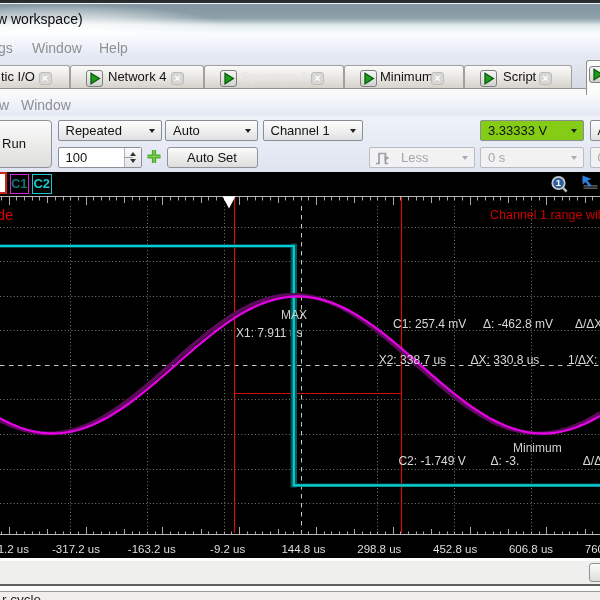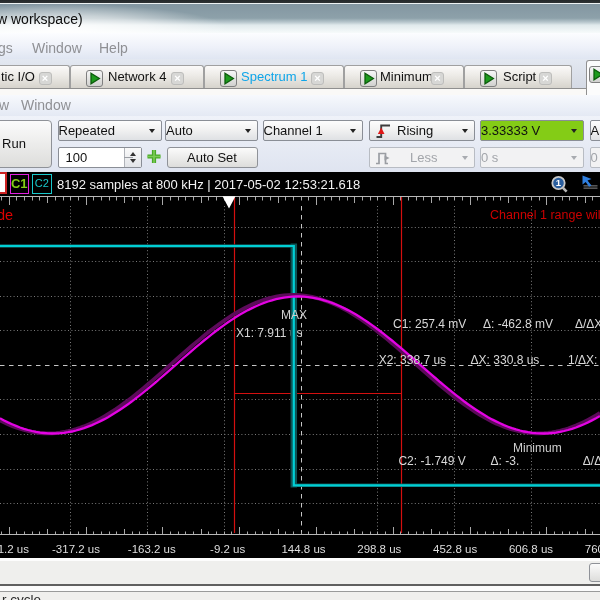--- a/index.html
+++ b/index.html
@@ -1,18 +1,18 @@
 <!DOCTYPE html>
 <html><head><meta charset="utf-8"><style>
 *{margin:0;padding:0;box-sizing:border-box}
 body{width:600px;height:600px;overflow:hidden;font-family:"Liberation Sans",sans-serif}
 #root{position:absolute;top:0;left:0;width:600px;height:600px;background:#000;overflow:hidden}
 .abs{position:absolute}
 .combo{position:absolute;height:21px;border:1px solid #8a8e96;border-radius:2px;
- background:linear-gradient(#fdfdfd,#f2f2f2 45%,#dfe1e4);font-size:13px;color:#111;line-height:19px;padding-left:0}
+ background:linear-gradient(#fdfdfd,#f2f2f2 45%,#dfe1e4);font-size:13px;color:#111;line-height:19px;padding-left:7px}
 .combo .arr{position:absolute;right:6px;top:8px;width:0;height:0;border-left:3.7px solid transparent;
  border-right:3.7px solid transparent;border-top:4.2px solid #222}
 .combo.dis{background:#f2f2f3;border-color:#b8bcc3;color:#a2a5aa}
 .combo.dis .arr{border-top-color:#a8abb0}
 .btn{position:absolute;white-space:nowrap;border:1px solid #8f9298;border-radius:3px;background:linear-gradient(#fbfbfb,#ececeb 50%,#dddddb);
  font-size:13px;color:#111;text-align:center}
 .tab{position:absolute;top:65px;height:23.2px;border:1px solid #a0a0a0;border-bottom:none;border-radius:3px 3px 0 0;
  background:linear-gradient(#fbfaf9,#eceae6 45%,#d6d3cc)}
 .xbtn{position:absolute;top:6.5px;width:13px;height:13px;border-radius:3px;background:#d7d7d5;border:1px solid #bdbdbb;
  color:#fff;font-size:11px;font-weight:bold;text-align:center;line-height:11.5px}
@@ -52,21 +52,21 @@
     <svg class="abs" style="top:70px;left:220px" width="17" height="17" viewBox="0 0 17 17">
       <rect x="0.5" y="0.5" width="16" height="16" rx="2.5" fill="url(#pg220)" stroke="#7f7f7f"></rect>
       <defs>
         <linearGradient id="pg220" x1="0" y1="0" x2="0" y2="1">
           <stop offset="0" stop-color="#f8f8f8"></stop>
           <stop offset="1" stop-color="#cfcfcd"></stop>
         </linearGradient>
       </defs>
       <path d="M5,3.2 L13.4,8.5 L5,13.8 Z" fill="#1d9b1d" stroke="#0c5c0c" stroke-width="1.3"></path>
     </svg>
-    <div class="abs" style="top:69px;left:241px;font-size:13px;color:#0ea5e9">Spectrum 1</div>
+    <div class="abs" style="top:69px;left:241px;font-size:13px;color:#e5e5e5">Spectrum 1</div>
     <div class="xbtn" style="top:71.5px;left:311px">×</div>
  <div class="tab" style="left:344px;width:120px"></div>
     <svg class="abs" style="top:70px;left:360px" width="17" height="17" viewBox="0 0 17 17">
       <rect x="0.5" y="0.5" width="16" height="16" rx="2.5" fill="url(#pg360)" stroke="#7f7f7f"></rect>
       <defs>
         <linearGradient id="pg360" x1="0" y1="0" x2="0" y2="1">
           <stop offset="0" stop-color="#f8f8f8"></stop>
           <stop offset="1" stop-color="#cfcfcd"></stop>
         </linearGradient>
       </defs>
@@ -101,46 +101,41 @@
 
  <div class="abs" style="top:95px;left:0;width:600px;height:21px;background:linear-gradient(#f7f9fd,#e4e9f4)"></div>
  <div class="mtx" style="top:97px;left:-1px">w</div>
  <div class="mtx" style="top:97px;left:21px">Window</div>
 
  <div class="abs" style="top:116px;left:0;width:600px;height:56px;background:linear-gradient(#eff2f9,#dfe4f0)"></div>
  <div class="btn" style="top:119.5px;left:-24px;width:76px;height:48px;line-height:46px;border-radius:4px">Run</div>
  <div class="combo" style="top:119.5px;left:57.5px;width:104px">Repeated<span class="arr"></span></div>
  <div class="combo" style="top:119.5px;left:165px;width:92.5px">Auto<span class="arr"></span></div>
  <div class="combo" style="top:119.5px;left:262.5px;width:100px">Channel 1<span class="arr"></span></div>
- <div class="combo" style="top:119.5px;left:369px;width:105.5px;padding-left:27px">Rising<span class="arr"></span><svg style="position:absolute;left:5px;top:2px" width="17" height="16" viewBox="0 0 17 16">
-        <path d="M1.5,14 H6.2 V2.5 H15" fill="none" stroke="#3d3d3d" stroke-width="1.9"></path>
-        <path d="M6.2,4.6 L2.9,10.9 L9.5,10.9 Z" fill="#e01818"></path>
-      </svg></div>
  <div class="combo" style="top:119.5px;left:480px;width:104px;background:#84cc16">3.33333 V<span class="arr"></span></div>
  <div class="combo" style="top:119.5px;left:589.5px;width:40px">A</div>
  <div class="abs" style="top:146.5px;left:57.5px;width:84.5px;height:21px;border:1px solid #8a8e96;background:#fff;font-size:13px;color:#111;line-height:19px;padding-left:7px;border-radius:2px">100<span style="position:absolute;right:0;top:0;width:17px;height:19px;border-left:1px solid #b0b3b9;background:linear-gradient(#fafafa,#e2e4e8)"></span><span style="position:absolute;right:5.2px;top:4.5px;width:0;height:0;border-left:3.4px solid transparent;border-right:3.4px solid transparent;border-bottom:4px solid #333"></span><span style="position:absolute;right:5.2px;top:11px;width:0;height:0;border-left:3.4px solid transparent;border-right:3.4px solid transparent;border-top:4px solid #333"></span><span style="position:absolute;right:8.2px;top:9px;width:8.5px;height:1px;background:#9a9da3"></span></div>
  <svg class="abs" style="top:148px;left:145.5px" width="16" height="17" viewBox="0 0 16 17">
       <path d="M8,2 V15 M1.5,8.5 H14.5" stroke="#49a928" stroke-width="4.2"></path>
       <path d="M8,2 V15 M1.5,8.5 H14.5" stroke="#7ccc55" stroke-width="1.6"></path>
     </svg>
  <div class="btn" style="top:146.5px;left:166.5px;width:91px;height:21px;line-height:19px">Auto Set</div>
- <div class="combo dis" style="top:146.5px;left:369px;width:105.5px;padding-left:40px">Less<span class="arr"></span><svg style="position:absolute;left:5px;top:2px" width="19" height="16" viewBox="0 0 19 16">
+ <div class="combo dis" style="top:146.5px;left:369px;width:105.5px;padding-left:31px">Less<span class="arr"></span><svg style="position:absolute;left:5px;top:2px" width="19" height="16" viewBox="0 0 19 16">
         <path d="M1,13.5 H4 V3.5 H10.5 V13.5 H13" fill="none" stroke="#9b9ea3" stroke-width="1.7"></path>
         <path d="M9.5,5.5 L14.5,8 L9.5,10.5 Z" fill="#9b9ea3"></path>
       </svg></div>
  <div class="combo dis" style="top:146.5px;left:480px;width:104px">0 s<span class="arr"></span></div>
  <div class="combo dis" style="top:146.5px;left:589.5px;width:40px">0</div>
 
  <div class="abs" style="top:172px;left:0;width:600px;height:24px;background:#000"></div>
  <div class="abs" style="top:172px;left:-6px;width:13px;height:21.5px;background:#fff;border:2px solid #cc2222"></div>
- <div class="abs" style="top:173.5px;left:9.5px;width:19.5px;height:20px;border:1.5px solid #e020e0;color:#84cc16;
+ <div class="abs" style="top:173.5px;left:9.5px;width:19.5px;height:20px;border:1.5px solid #e020e0;color:#0f766e;
       font-size:13px;font-weight:bold;text-align:center;line-height:17px">C1</div>
  <div class="abs" style="top:173.5px;left:32px;width:19.5px;height:20px;border:1.5px solid #18c8cc;color:#18c8cc;
-      font-size:11px;font-weight:normal;text-align:center;line-height:17px">C2</div>
- <div class="abs" style="top:177px;left:57px;color:#f2f2f2;font-size:13px">8192 samples at 800 kHz | 2017-05-02 12:53:21.618</div>
+      font-size:13px;font-weight:bold;text-align:center;line-height:17px">C2</div>
 
  <svg class="abs" style="top:175px;left:549px" width="20" height="19" viewBox="0 0 20 19">
   <circle cx="9.5" cy="8" r="6.2" fill="#2a5e9e" stroke="#c9c9c9" stroke-width="1.8"></circle>
   <line x1="13.8" y1="12.6" x2="17.6" y2="16.6" stroke="#b9b9b9" stroke-width="2.6"></line>
   <text x="9.5" y="11.4" fill="#fff" font-size="9.5" font-weight="bold" text-anchor="middle" font-family="Liberation Sans">1</text>
  </svg>
 
  <svg class="abs" style="top:174px;left:581px" width="19" height="17" viewBox="0 0 19 17">
   <rect x="2.5" y="11" width="14" height="1.6" fill="#555"></rect>
   <rect x="2.5" y="13.4" width="14" height="1.6" fill="#555"></rect>

